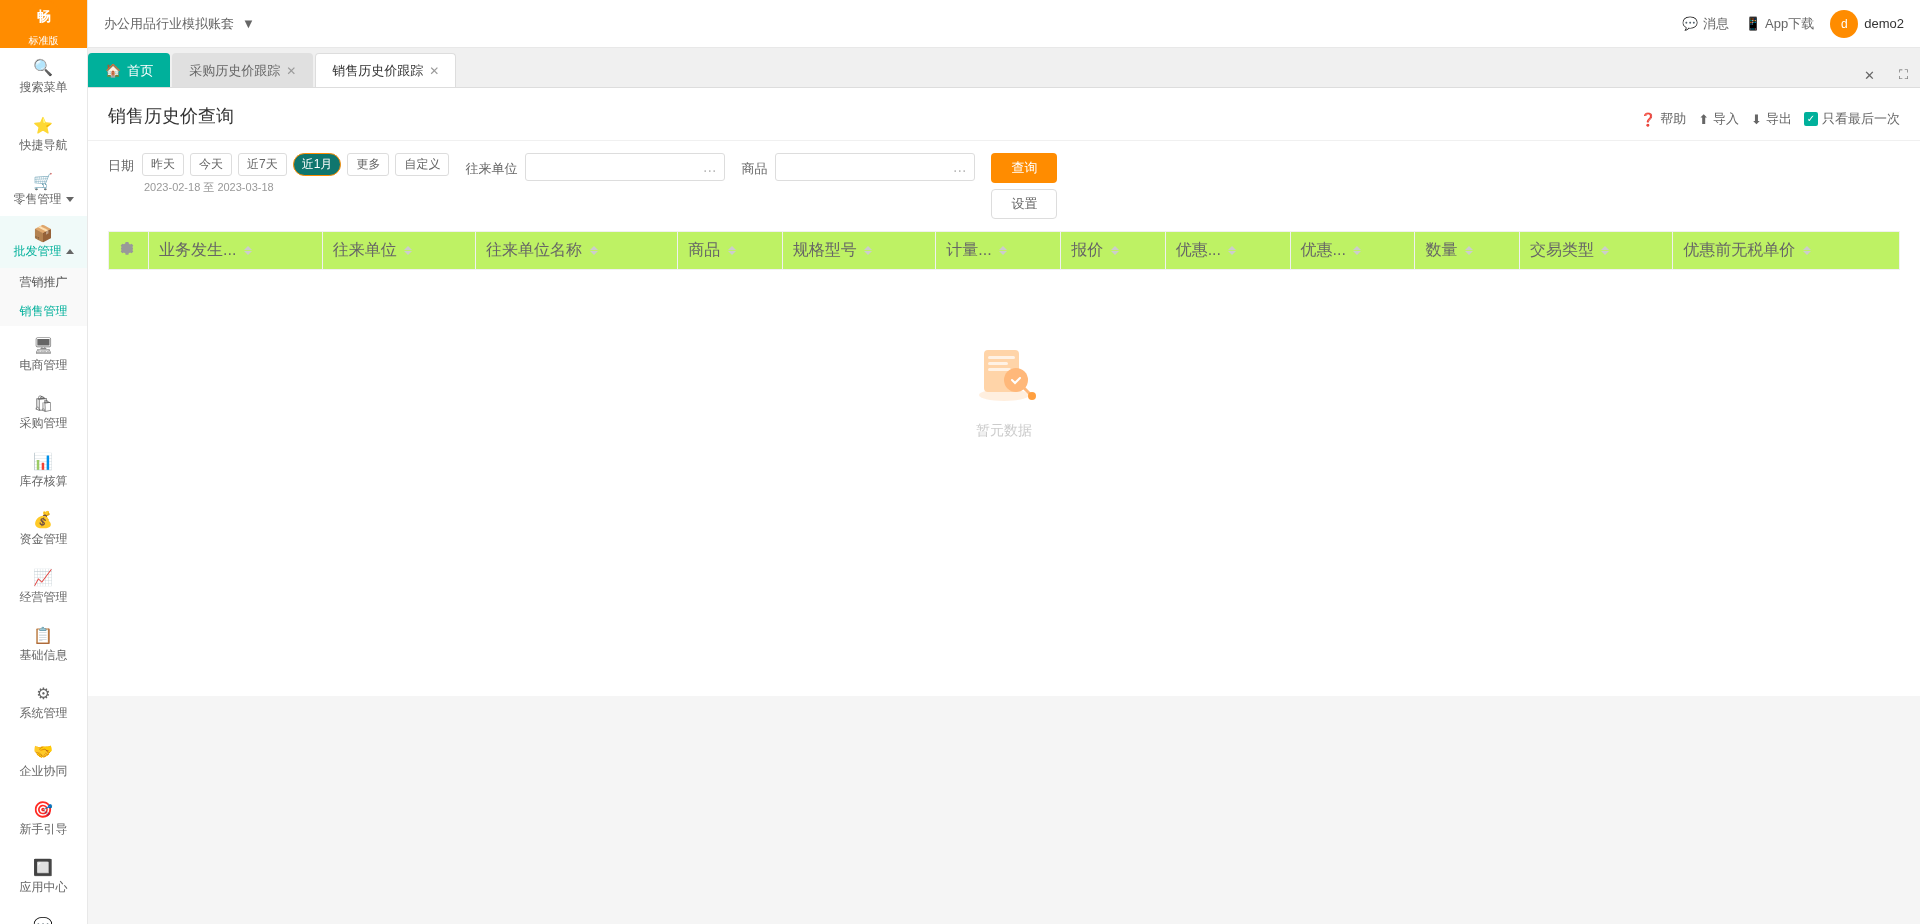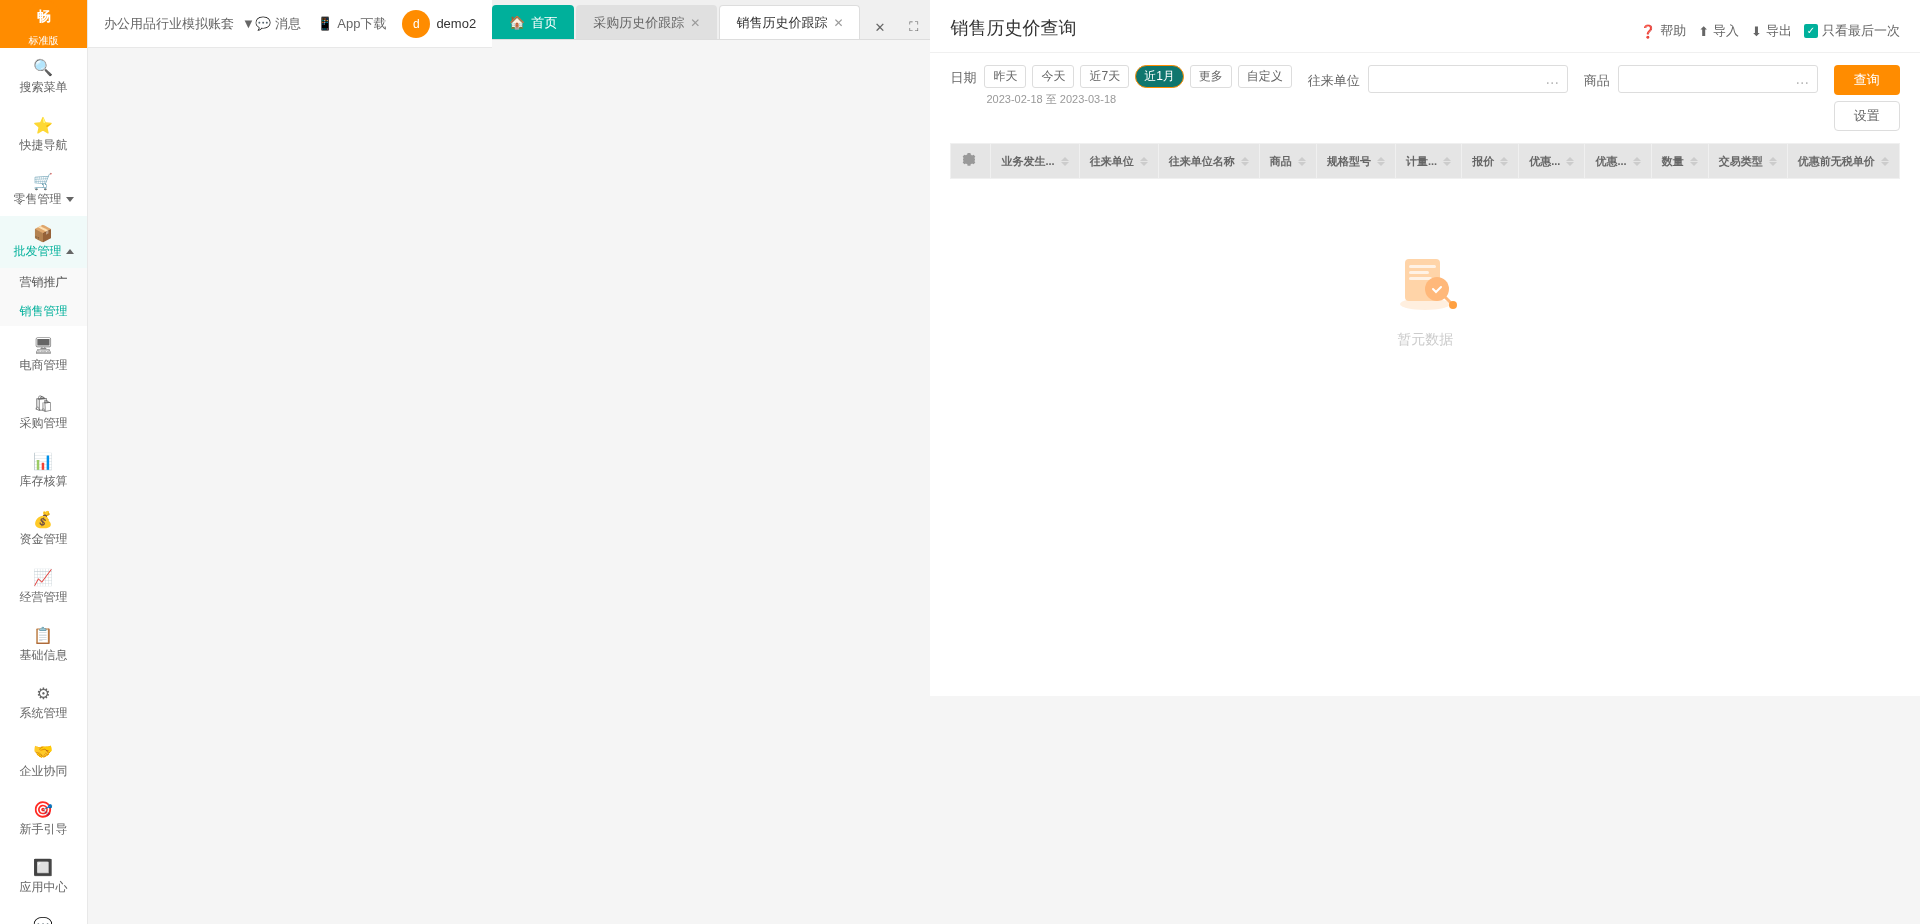--- a/index.html
+++ b/index.html
@@ -14,21 +14,21 @@
     .sidebar-item-label { font-size: 12px; margin-top: 2px; }
     .sidebar-item-with-arrow { display: flex; align-items: center; justify-content: center; gap: 2px; }
     .sidebar-section { padding: 8px 4px; text-align: center; cursor: pointer; color: #666; font-size: 12px; }
     .sidebar-section.active { color: #00b09b; background: #f0faf9; }
     .sidebar-sub { padding: 6px 4px; text-align: center; cursor: pointer; color: #555; font-size: 12px; background: #f9f9f9; }
     .sidebar-sub.active { color: #00b09b; }
     .arrow-up { display: inline-block; width: 0; height: 0; border-left: 4px solid transparent; border-right: 4px solid transparent; border-bottom: 5px solid #666; margin-left: 2px; }
     .arrow-down { display: inline-block; width: 0; height: 0; border-left: 4px solid transparent; border-right: 4px solid transparent; border-top: 5px solid #666; margin-left: 2px; }
 
     
-    .main { flex: 1; display: flex; flex-direction: row; height: 696px; overflow: hidden; }
+    .main { flex: 1; display: flex; flex-direction: column; height: 696px; overflow: hidden; }
 
     
     .top-header { height: 48px; background: #fff; display: flex; align-items: center; justify-content: space-between; padding: 0 16px; border-bottom: 1px solid #e8e8e8; flex-shrink: 0; }
     .top-header-left { display: flex; align-items: center; gap: 8px; }
     .breadcrumb-text { color: #666; font-size: 13px; }
     .header-dropdown { display: flex; align-items: center; gap: 4px; cursor: pointer; color: #666; }
     .top-header-right { display: flex; align-items: center; gap: 16px; }
     .header-action { display: flex; align-items: center; gap: 4px; color: #666; cursor: pointer; font-size: 13px; }
     .avatar { width: 28px; height: 28px; border-radius: 50%; background: #ff8c00; display: flex; align-items: center; justify-content: center; color: #fff; font-size: 12px; }
     .username { color: #333; font-size: 13px; cursor: pointer; }
@@ -66,21 +66,21 @@
     .filter-input-placeholder { color: #bbb; font-size: 13px; flex: 1; }
     .filter-input-dots { color: #bbb; font-size: 16px; }
 
     .query-btn { padding: 6px 20px; background: #ff8c00; color: #fff; border: none; border-radius: 4px; cursor: pointer; font-size: 13px; }
     .settings-btn { padding: 5px 16px; background: #fff; color: #666; border: 1px solid #ddd; border-radius: 4px; cursor: pointer; font-size: 13px; }
     .btn-group { display: flex; flex-direction: column; gap: 6px; }
 
     
     .table-wrapper { padding: 0 20px; }
     .data-table { width: 100%; border-collapse: collapse; }
-    .data-table th { background: #e5e5e5; border: 1px solid #f0f0f0; padding: 8px 10px; text-align: left; font-size: 11px; color: #666; font-weight: bold; white-space: nowrap; }
+    .data-table th { background: #bef264; border: 1px solid #f0f0f0; padding: 8px 10px; text-align: left; font-size: 16px; color: #666; font-weight: normal; white-space: nowrap; }
     .data-table th.with-sort { cursor: pointer; }
     .sort-icon { display: inline-flex; flex-direction: column; margin-left: 3px; vertical-align: middle; }
     .sort-up { width: 0; height: 0; border-left: 4px solid transparent; border-right: 4px solid transparent; border-bottom: 4px solid #ccc; margin-bottom: 1px; }
     .sort-down { width: 0; height: 0; border-left: 4px solid transparent; border-right: 4px solid transparent; border-top: 4px solid #ccc; }
     .gear-th { width: 40px; text-align: center; }
 
     
     .empty-state { display: flex; flex-direction: column; align-items: center; justify-content: center; padding: 60px 0; }
     .empty-icon { width: 80px; height: 80px; }
     .empty-text { color: #ccc; font-size: 14px; margin-top: 12px; }

